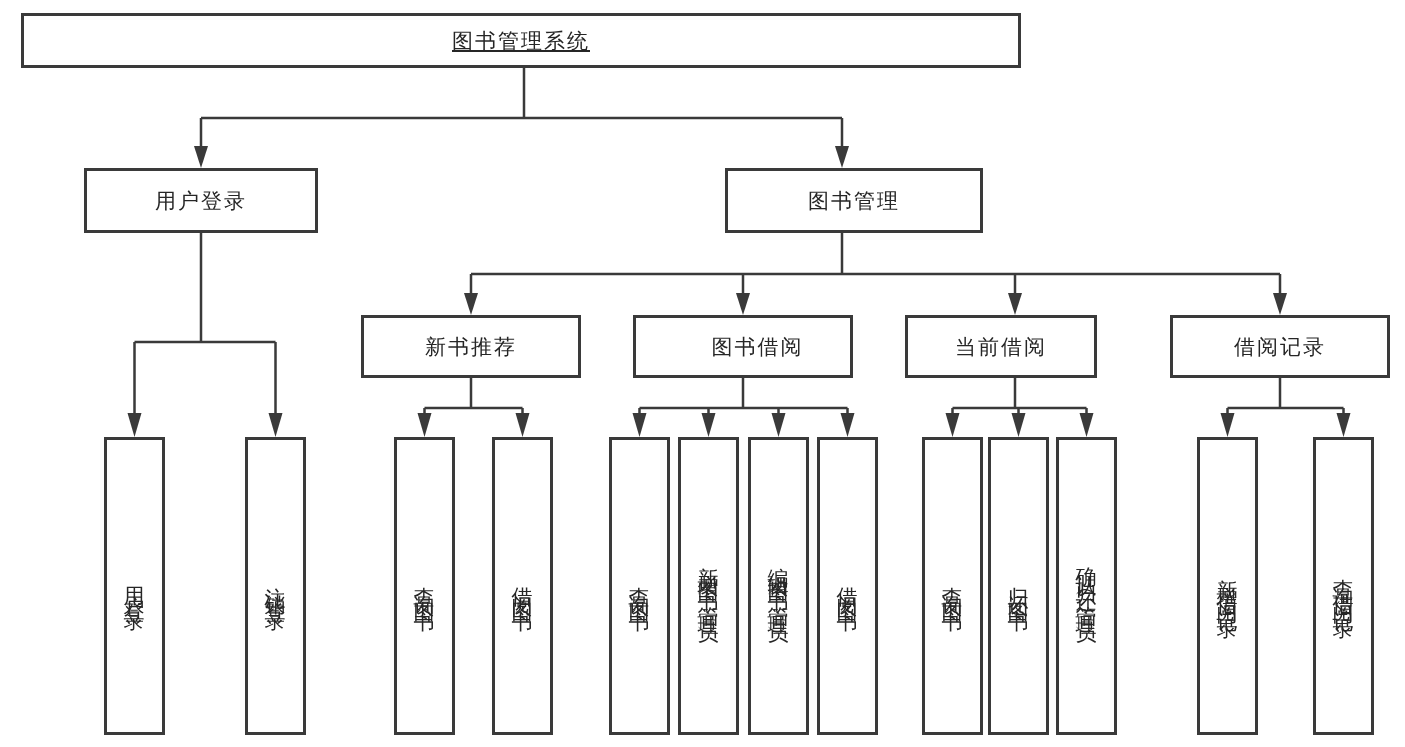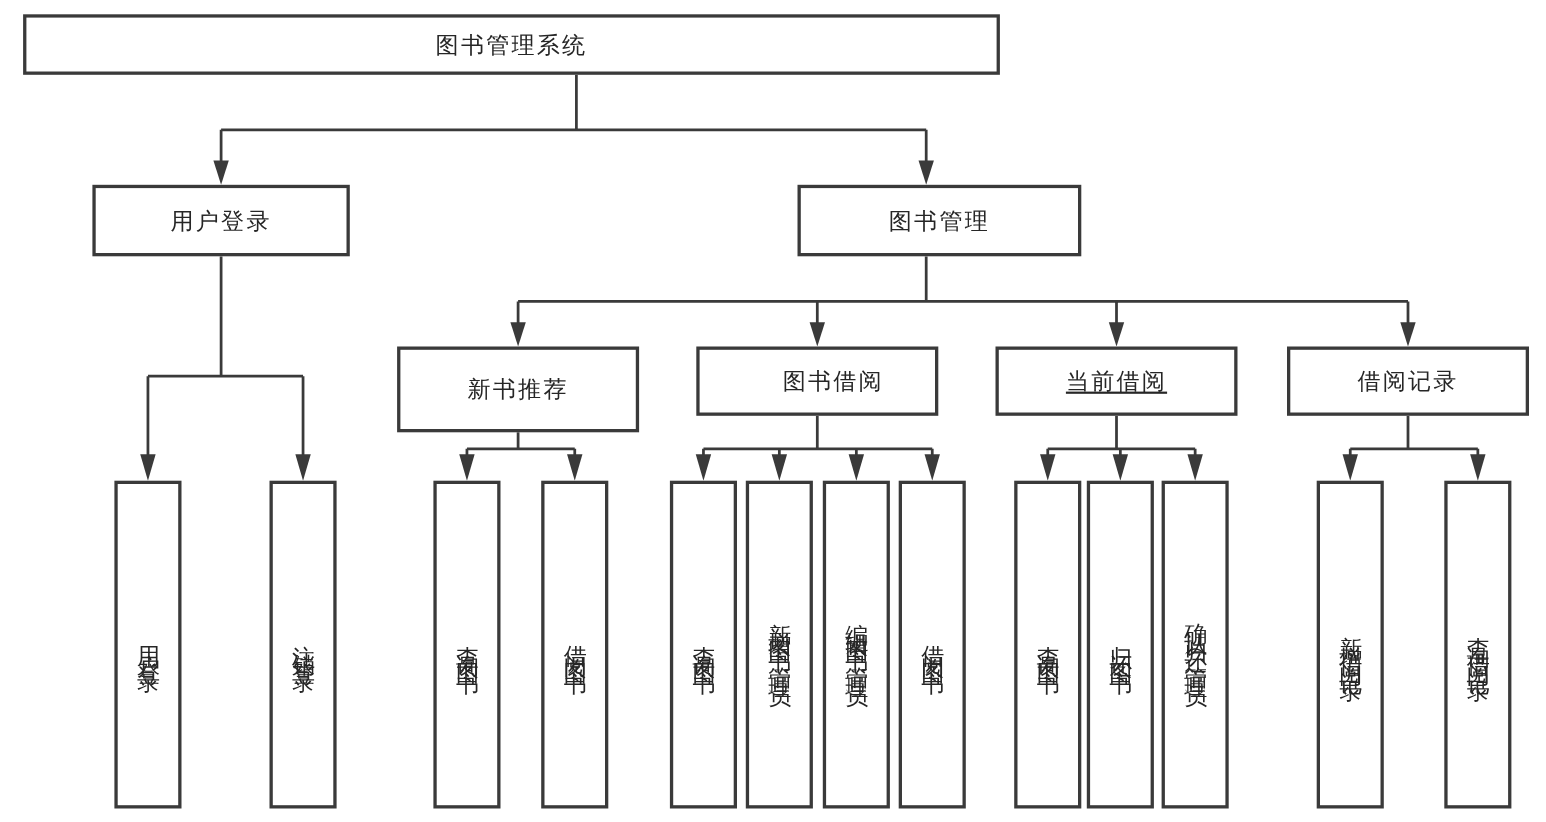--- a/index.html
+++ b/index.html
@@ -35,26 +35,26 @@
     white-space: nowrap;
   }
   .leaf {
     writing-mode: vertical-lr;
     text-orientation: mixed;
     font-size: 21px;
     letter-spacing: 8px;
     line-height: 1.0;
   }
   
-  .n-root            { left: 21px;   top: 13px;  width: 888px; height: 55px; }
+  .n-root            { left: 21px;   top: 13px;  width: 1000px; height: 55px; text-decoration: underline; }
   .n-user-login      { left: 84px;   top: 168px; width: 234px;  height: 65px; }
   .n-book-mgmt       { left: 725px;  top: 168px; width: 258px;  height: 65px; }
-  .n-new-book        { left: 361px;  top: 315px; width: 220px;  height: 78px; }
+  .n-new-book        { left: 361px;  top: 315px; width: 220px;  height: 63px; }
   .n-book-borrow     { left: 633px;  top: 315px; width: 220px;  height: 63px; padding-left: 29px; }
-  .n-current-borrow  { left: 905px;  top: 315px; width: 220px;  height: 63px; text-decoration: underline; }
+  .n-current-borrow  { left: 905px;  top: 315px; width: 192px;  height: 63px; }
   .n-borrow-records  { left: 1170px; top: 315px; width: 220px;  height: 63px; }
   .lf { top: 437px; height: 298px; width: 61px; }
   .l1  { left: 104px; }  .l2  { left: 245px; }
   .l3  { left: 394px; }  .l4  { left: 492px; }
   .l5  { left: 609px; }  .l6  { left: 678px; }
   .l7  { left: 748px; }  .l8  { left: 817px; }
   .l9  { left: 922px; }  .l10 { left: 988px; }
   .l11 { left: 1056px; } .l12 { left: 1197px; }
   .l13 { left: 1313px; }
   .watermark {

